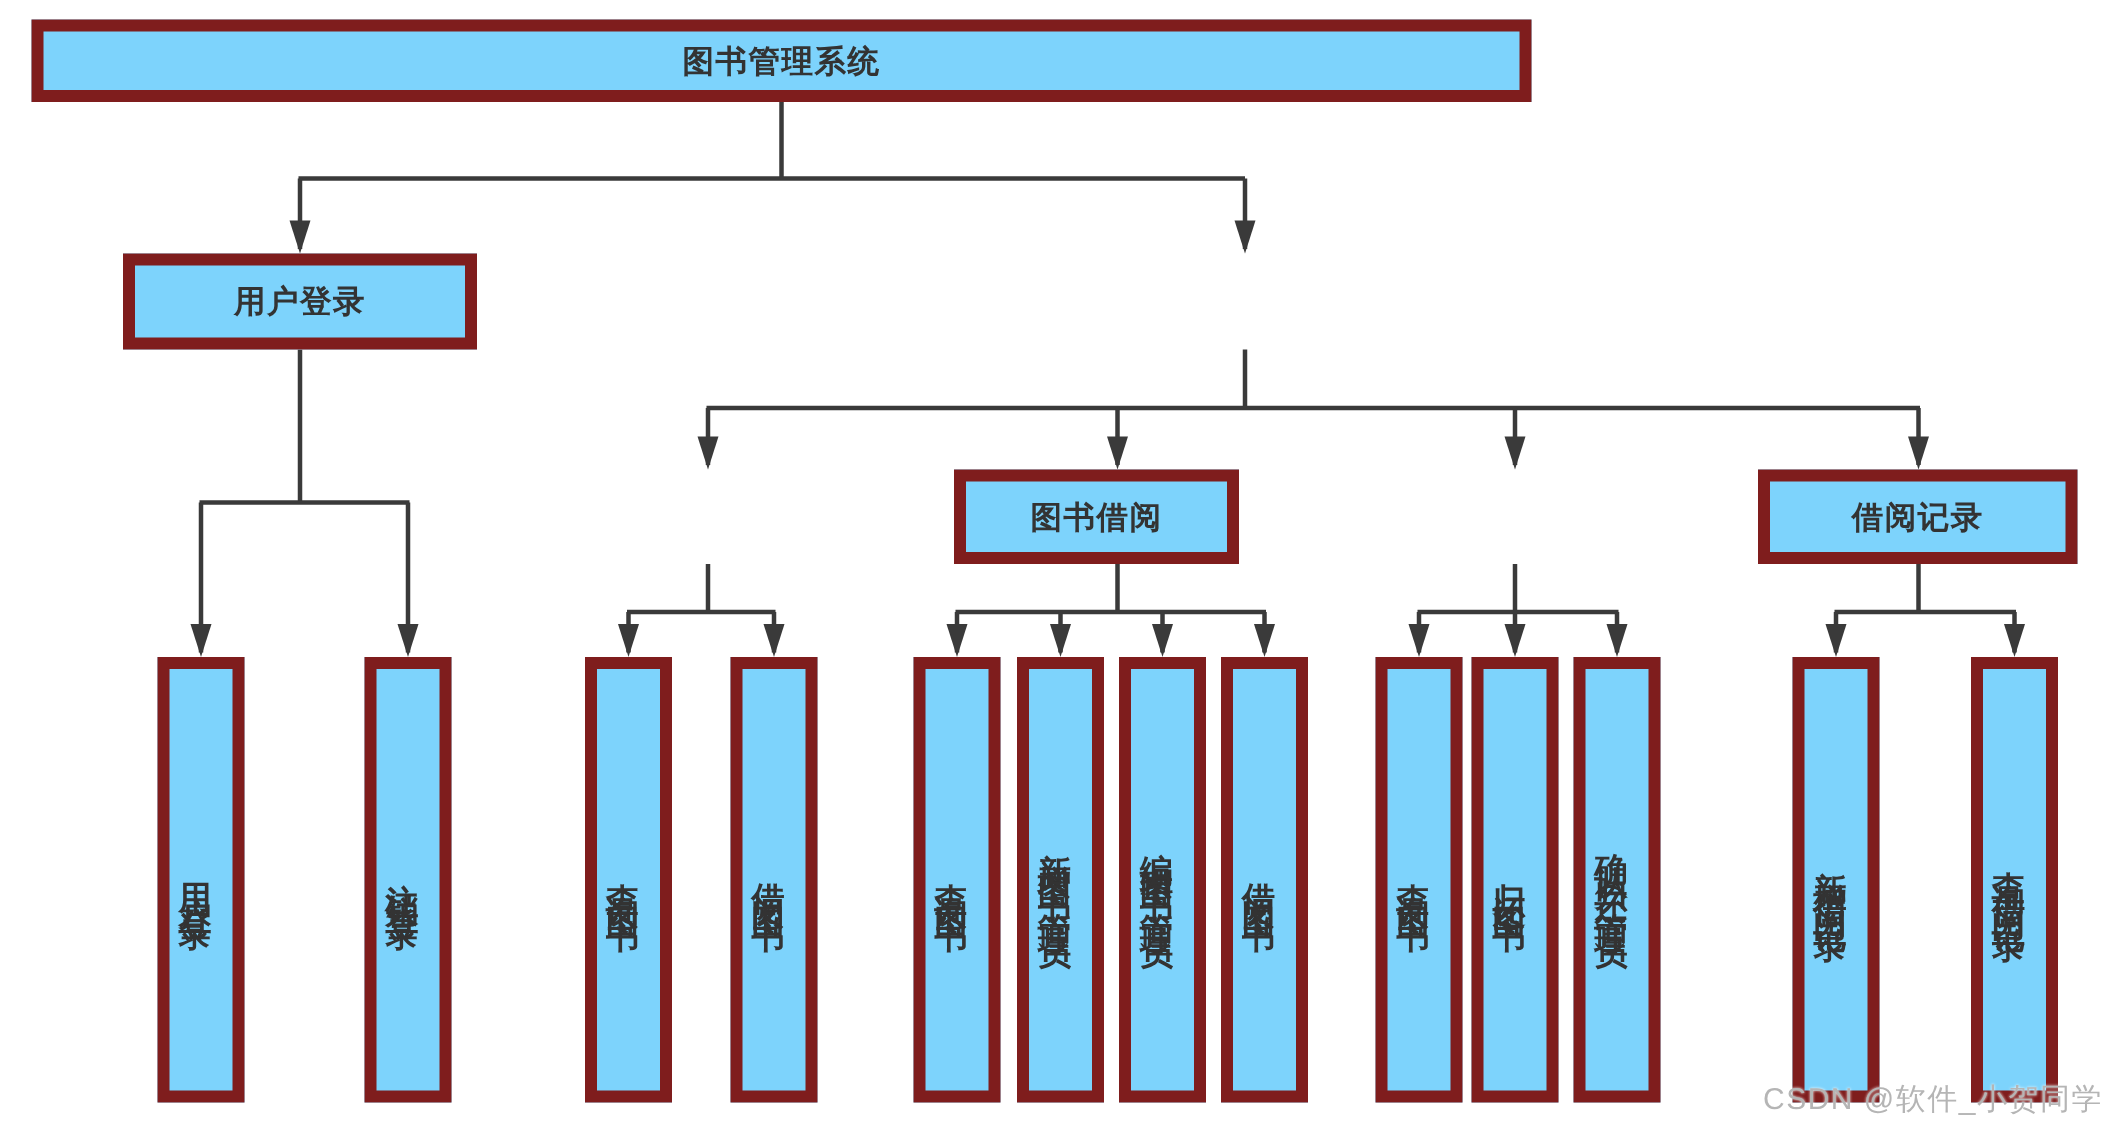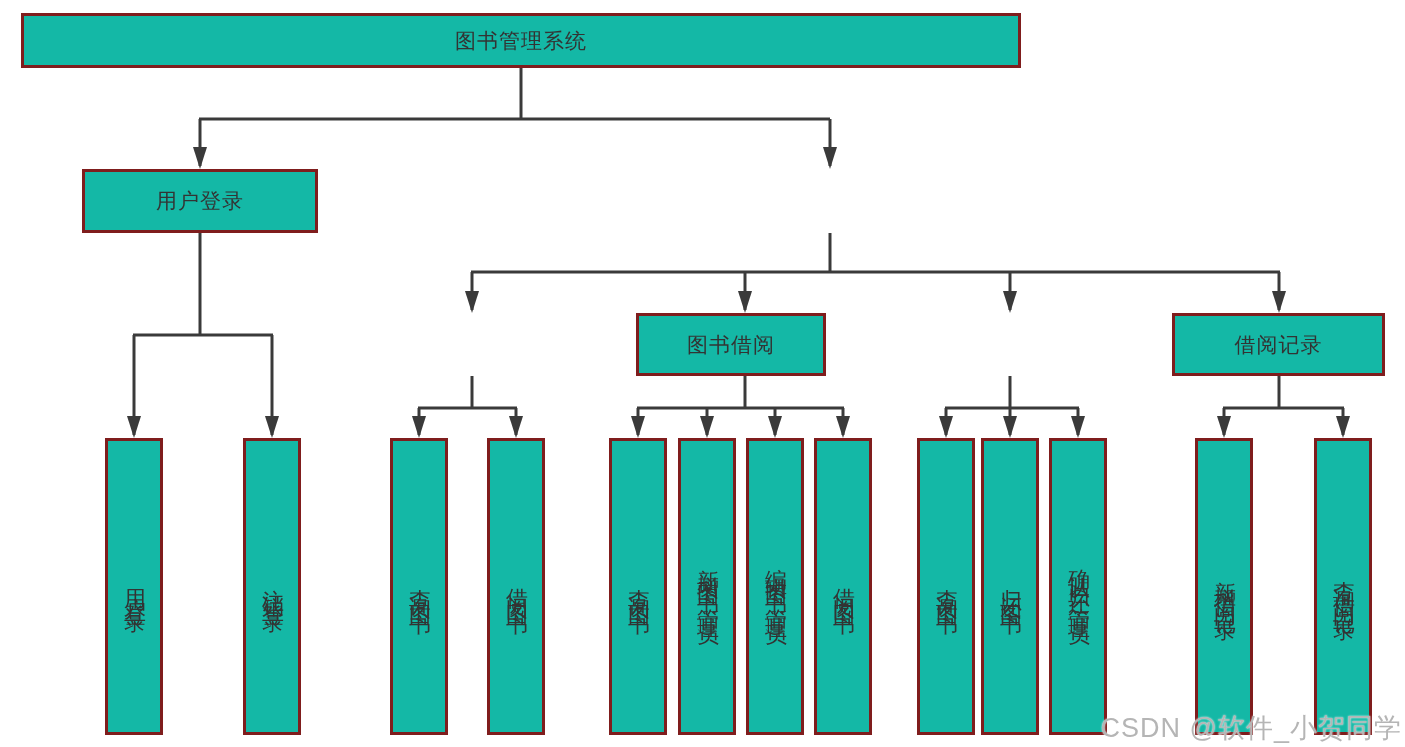--- a/index.html
+++ b/index.html
@@ -2,39 +2,40 @@
 <html><head>
 <meta charset="utf-8">
 <style>
   html,body{margin:0;padding:0;background:#fff;}
   .canvas{
     position:relative;width:1405px;height:747px;background:#ffffff;overflow:hidden;
     font-family:"Liberation Sans",sans-serif;color:#333;
   }
   .connectors{position:absolute;left:0;top:0;width:1405px;height:747px;}
   .box{
-    position:absolute;box-sizing:border-box;background:#14b8a6;
-    border:3px solid #7f1d1d;
+    position:absolute;box-sizing:border-box;background:#7dd3fc;
+    border:8px solid #7f1d1d;
+    font-weight:bold;
   }
   .hbox{
     display:flex;align-items:center;justify-content:center;
     font-size:21px;letter-spacing:1px;white-space:nowrap;
   }
   .lvl1{left:21px;top:13px;width:1000px;height:55px;}
   .lvl2{top:169px;height:64px;}
   .lvl3{top:313px;height:63px;}
   .leaf{
     top:438px;width:58px;height:297px;
     writing-mode:vertical-rl;text-orientation:mixed;
     text-align:center;line-height:50px;
     font-size:22px;letter-spacing:8px;
   }
   .watermark{
     position:absolute;right:3px;bottom:1px;
-    font-size:27px;color:#b5b5b5;letter-spacing:1px;
+    font-size:20px;color:#b5b5b5;letter-spacing:1px;
     text-shadow:0 0 2px #ffffff;
   }
 </style>
 </head>
 <body>
 
 <div class="canvas">
 
   <svg class="connectors" width="1405" height="747" viewBox="0 0 1405 747" stroke="#3a3a3a" stroke-width="3" fill="none">
 

